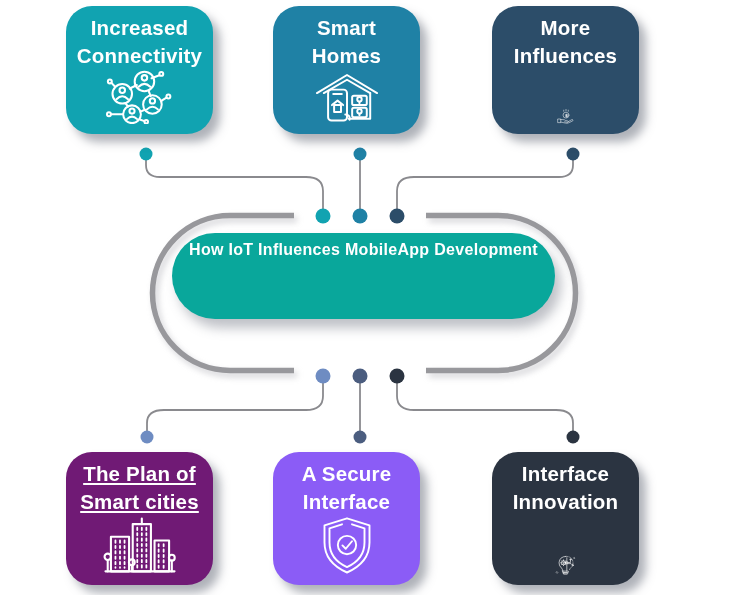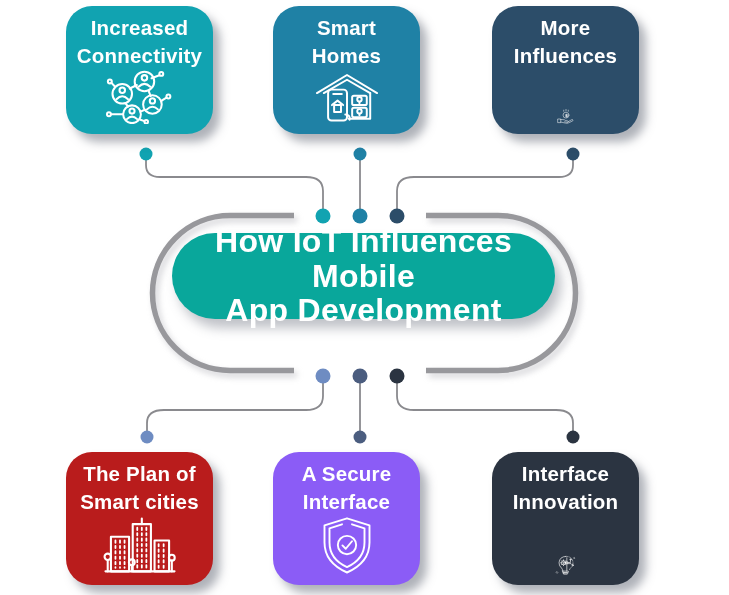--- a/index.html
+++ b/index.html
@@ -8,22 +8,22 @@
   .layer{position:absolute;left:0;top:0;width:729px;height:595px;z-index:1;}
   .card{position:absolute;width:147px;border-radius:26px;color:#fff;text-align:center;
         display:flex;flex-direction:column;align-items:center;z-index:2;
         box-shadow:7px 8px 10px rgba(96,101,116,.5);box-sizing:border-box;padding:8px 4px 8px;}
   .card .ttl{font-weight:bold;font-size:20.5px;line-height:27.5px;letter-spacing:.2px;}
   .card svg{margin-top:auto;margin-bottom:2px;}
   .r-top{top:6px;height:128px;}
   .r-bot{top:452px;height:133px;}
   .cx1{left:66px;} .cx2{left:273px;} .cx3{left:492px;gap:40px;}
   .pill{position:absolute;left:172px;top:233px;width:383px;height:86px;border-radius:60px;
-        display:flex;flex-direction:column;justify-content:center;text-align:center;z-index:2;
-        color:#fff;font-weight:bold;font-size:32px;line-height:34.5px;letter-spacing:.3px;
+        display:flex;justify-content:center;text-align:center;z-index:2;
+        color:#fff;font-weight:bold;font-size:16px;line-height:34.5px;letter-spacing:.3px;
         box-shadow:6px 9px 12px rgba(96,101,116,.4);}
   .ico{stroke:#fff;fill:none;stroke-width:2.3;stroke-linecap:round;stroke-linejoin:round;}
   .ico text{stroke:none;fill:#fff;font-family:"DejaVu Sans",sans-serif;font-weight:bold;}
   .outline-path{fill:none;stroke-width:5.5;filter:drop-shadow(3px 4px 3px rgba(130,130,140,.35));}
   .conn{fill:none;stroke-width:1.8;}
 </style>
 </head>
 <body>
 
 <div class="canvas">
@@ -138,21 +138,21 @@
       <line x1="42" y1="1.5" x2="42" y2="8"></line>
       <line x1="52" y1="5" x2="52" y2="10"></line>
       <circle cx="42" cy="27" r="13"></circle>
       <text x="37.2" y="34" font-size="19">$</text>
       <rect x="7" y="44" width="12" height="16"></rect>
       <path d="M19,46.5 H28 Q36,46.5 40,50.5 L49,52.5 Q53,54.5 51,57.5 Q49.8,59.5 46,58.5 L36,56.2"></path>
       <path d="M51.5,56 L66,47.5 Q72,45 73,48.8 Q73.5,51.8 68,54.2 L52,61.5 Q46,64 40,62 L19,57.5"></path>
     </svg>
   </div>
 
-  <div class="card r-bot cx1" style="background-color: #b91c1c;">
+  <div class="card r-bot cx1" style="background-color: #701a75; text-decoration: underline;">
     <div class="ttl">
       <div>The Plan of</div>
       <div>Smart cities</div>
     </div>
     <svg class="ico" width="84" height="62" viewBox="0 0 84 66" aria-label="smart-city-icon">
       <line x1="4" y1="62" x2="80" y2="62"></line>
       <rect x="10" y="24" width="20" height="38"></rect>
       <line x1="15" y1="28" x2="15" y2="58" stroke-dasharray="2.5 3.4" stroke-width="2"></line>
       <line x1="20" y1="28" x2="20" y2="58" stroke-dasharray="2.5 3.4" stroke-width="2"></line>
       <line x1="25" y1="28" x2="25" y2="58" stroke-dasharray="2.5 3.4" stroke-width="2"></line>

